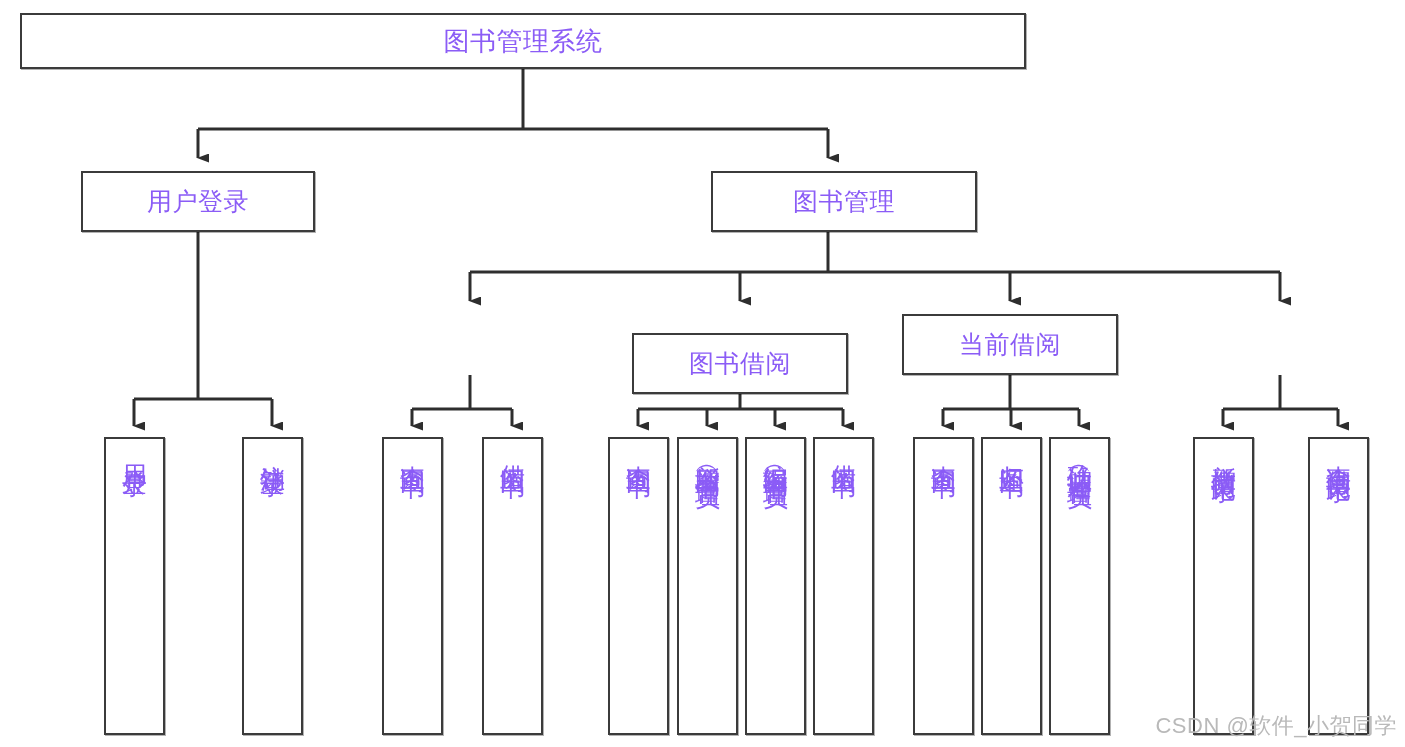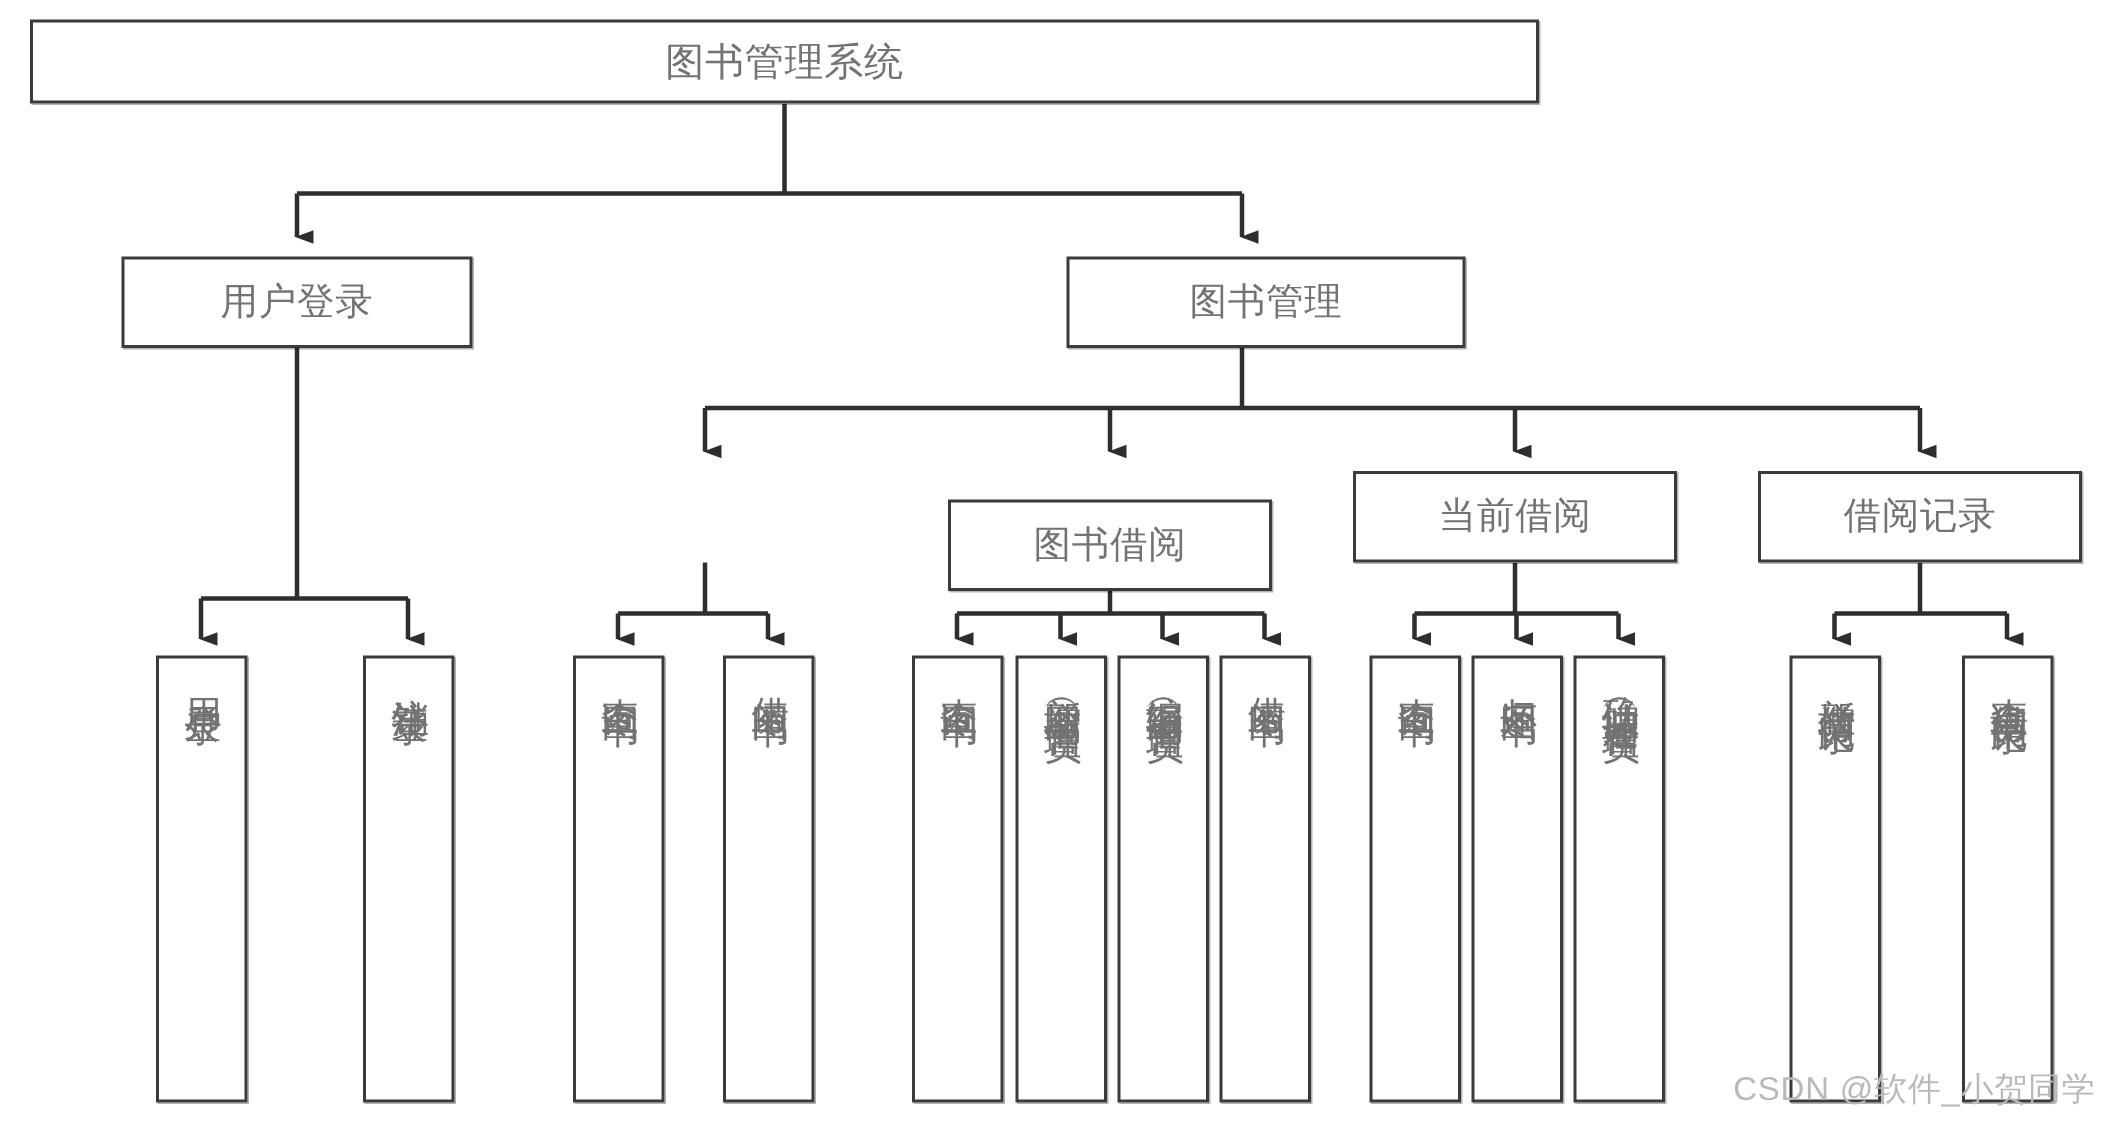--- a/index.html
+++ b/index.html
@@ -27,21 +27,21 @@
   }
   .node {
     position: absolute;
     box-sizing: border-box;
     background: #ffffff;
     border: 2px solid #3b3b3b;
     box-shadow: 1px 1px 0 0 rgba(0,0,0,0.30);
     display: flex;
     align-items: center;
     justify-content: center;
-    color: #737373;
+    color: #8b5cf6;
   }
   .node-label {
     display: block;
     text-align: center;
     line-height: 1.18;
     white-space: nowrap;
   }
   
   .node.horiz .node-label {
     font-size: 25px;
@@ -144,23 +144,20 @@
 
 
   <div class="node horiz" style="left:632px; top:314px; width:216px; height:61px;margin-top:19px;">
     <span class="node-label">图书借阅</span>
   </div>
 
   <div class="node horiz" style="left:902px; top:314px; width:216px; height:61px;align-items:center;">
     <span class="node-label">当前借阅</span>
   </div>
 
-  <div class="node horiz" style="left:1172px; top:314px; width:216px; height:61px;">
-    <span class="node-label">借阅记录</span>
-  </div>
 
   <div class="node vert" style="left:104px; top:437px; width:61px; height:298px;">
     <span class="node-label">用户登录</span>
   </div>
   <div class="node vert" style="left:242px; top:437px; width:61px; height:298px;">
     <span class="node-label">注销登录</span>
   </div>
 
   <div class="node vert" style="left:382px; top:437px; width:61px; height:298px;">
     <span class="node-label">查询图书</span>

